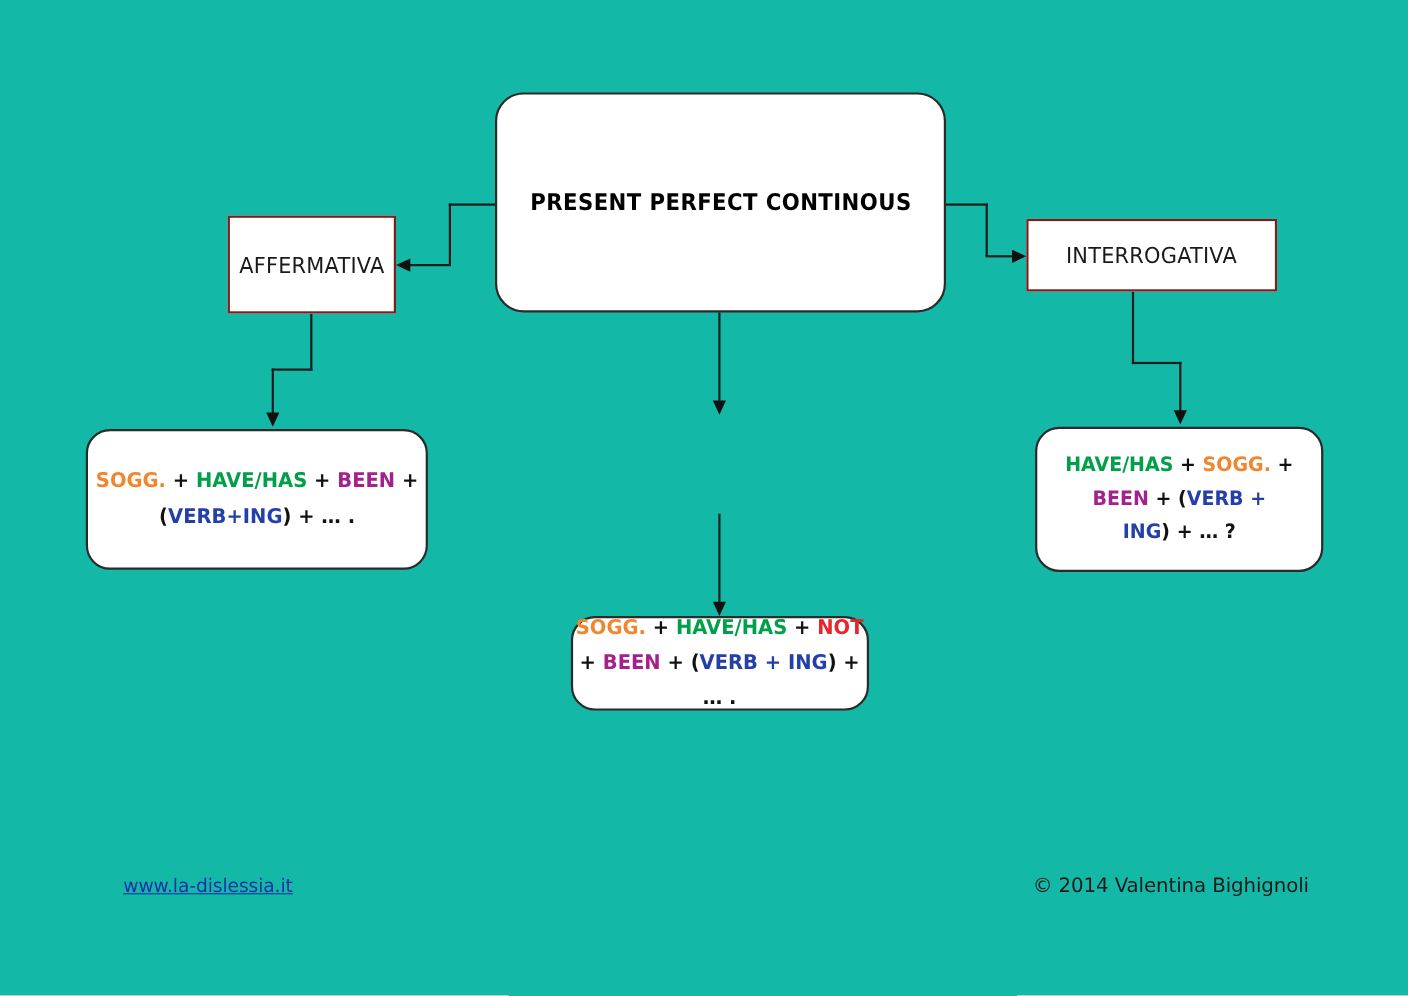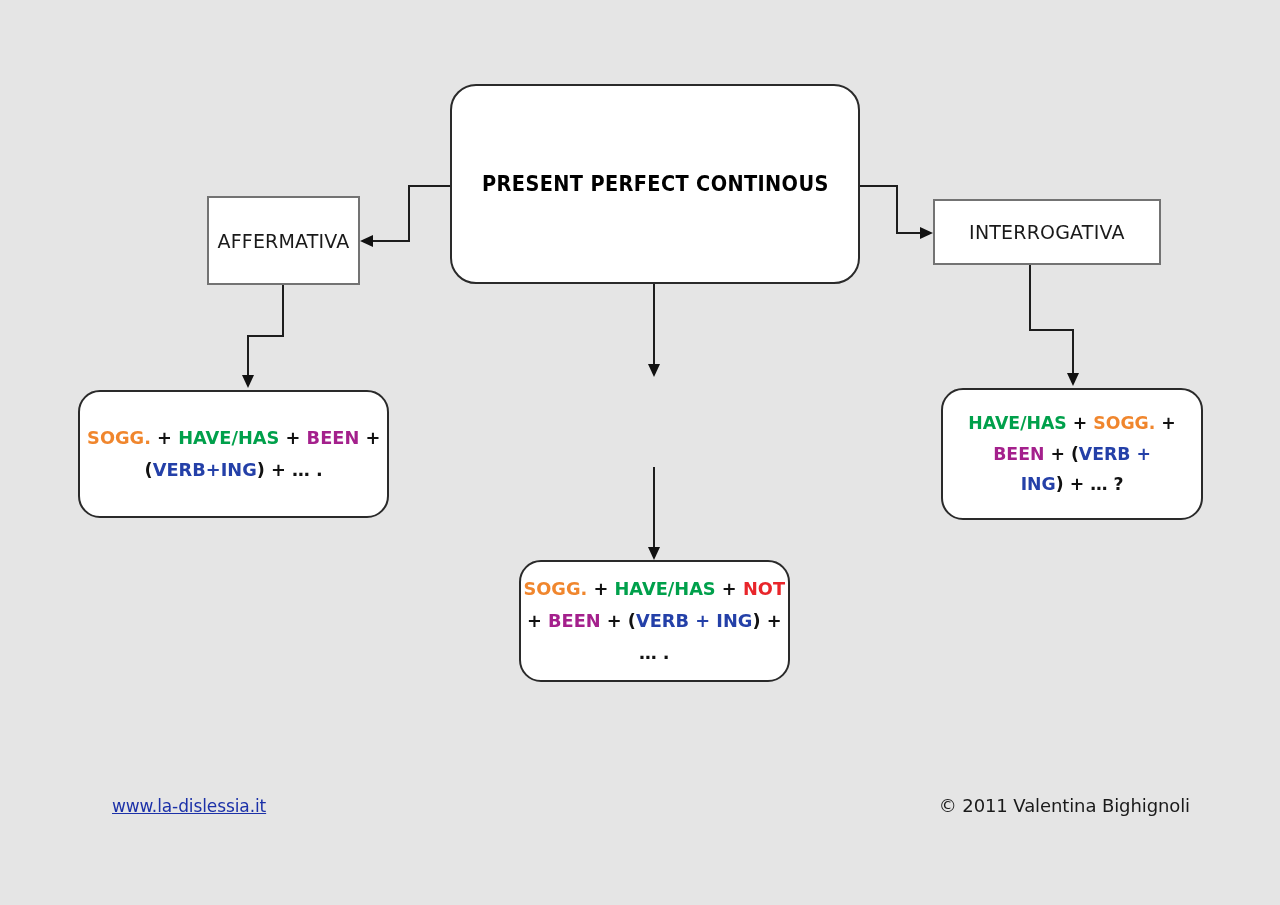--- a/index.html
+++ b/index.html
@@ -8,35 +8,35 @@
     padding: 0;
     background: #ffffff;
   }
   body {
     font-family: "Liberation Sans", sans-serif;
   }
   #page {
     position: relative;
     width: 1280px;
     height: 905px;
-    background: #e5e5e5;
+    background: #14b8a6;
     overflow: hidden;
   }
   
   .node {
     position: absolute;
     box-sizing: border-box;
     background: #ffffff;
     display: flex;
     align-items: center;
     justify-content: center;
     text-align: center;
   }
   .rect {
-    border: 2px solid #737373;
+    border: 2px solid #7f1d1d;
   }
   .rounded {
     border: 2px solid #2a2a2a;
     border-radius: 22px;
   }
   .title-box {
     left: 450px;
     top: 84px;
     width: 410px;
     height: 200px;
@@ -103,21 +103,21 @@
   .f-aff {
     left: 78px;
     top: 390px;
     width: 311px;
     height: 128px;
   }
   .f-neg {
     left: 519px;
     top: 560px;
     width: 271px;
-    height: 122px;
+    height: 86px;
   }
   .f-int {
     left: 941px;
     top: 388px;
     width: 262px;
     height: 132px;
   }
   .f-int .formula-inner { font-size: 18px; }
 
   
@@ -232,15 +232,15 @@
 
   <div class="formula f-int">
     <div class="formula-inner">
         <div><span style="color: rgb(0, 160, 75); white-space: pre;">HAVE/HAS</span><span style="color: rgb(17, 17, 17); white-space: pre;"> + </span><span style="color: rgb(240, 134, 45); white-space: pre;">SOGG.</span><span style="color: rgb(17, 17, 17); white-space: pre;"> +</span></div>
         <div><span style="color: rgb(164, 32, 140); white-space: pre;">BEEN</span><span style="color: rgb(17, 17, 17); white-space: pre;"> + (</span><span style="color: rgb(36, 64, 168); white-space: pre;">VERB +</span></div>
         <div><span style="color: rgb(36, 64, 168); white-space: pre;">ING</span><span style="color: rgb(17, 17, 17); white-space: pre;">) + … ?</span></div>
       </div>
   </div>
 
   <a class="footer-link" href="#">www.la-dislessia.it </a>
-  <div class="footer-copy">© 2011 Valentina Bighignoli</div>
+  <div class="footer-copy">© 2014 Valentina Bighignoli</div>
 
 </div>
 
 </body></html>

